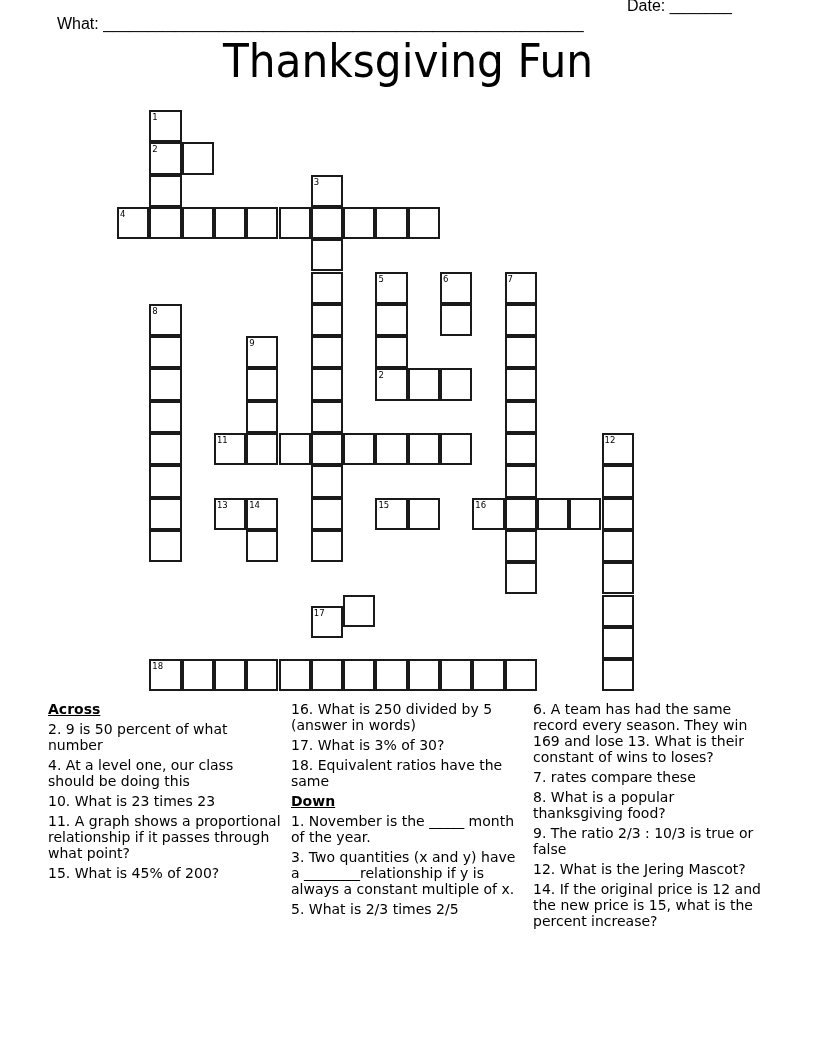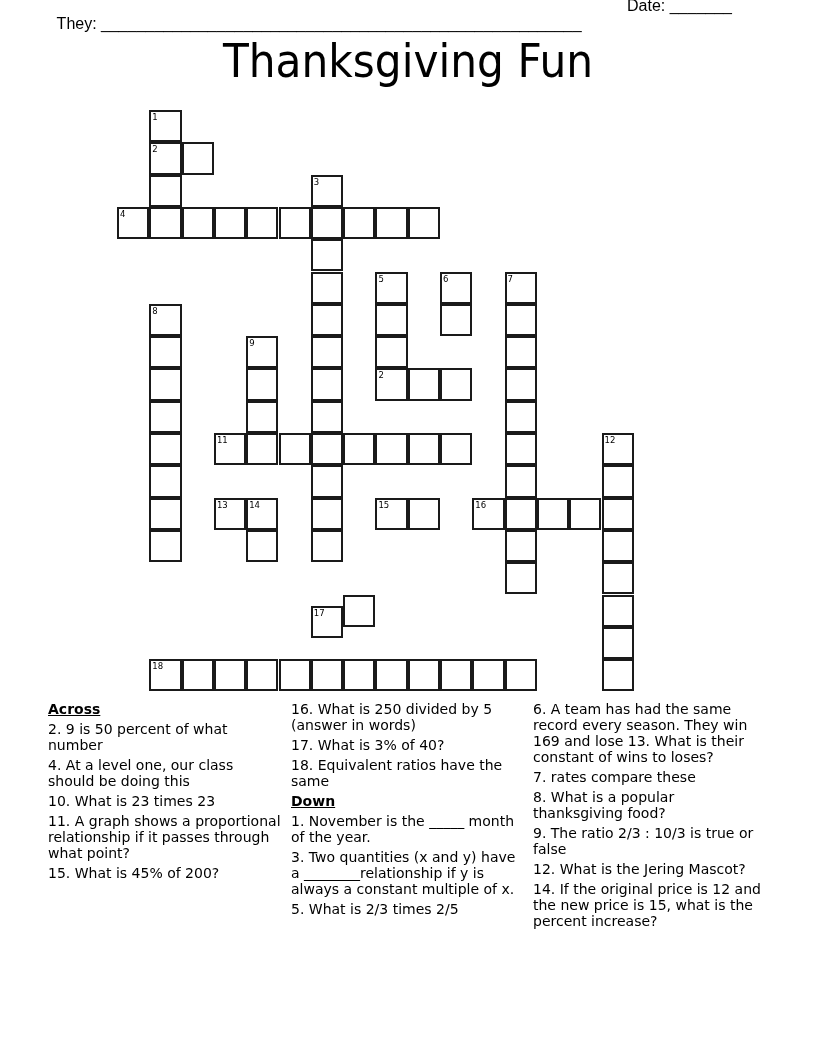--- a/index.html
+++ b/index.html
@@ -83,21 +83,21 @@
     }
     .clue {
       margin-bottom: 4px;
     }
     .clue b { font-weight: normal; margin-top: 36px; }
   </style>
 </head>
 <body>
 
 <div class="header-line">
-  <span>They: ______________________________________________________</span>
+  <span>What: ______________________________________________________</span>
   <span class="date-part">Date: _______</span>
 </div>
 
 <div class="title">Thanksgiving Fun</div>
 
 <div class="grid" id="grid">
     <div class="cell" style="left: 149.3px; top: 110px;">
       <span class="num">1</span>
     </div>
     <div class="cell" style="left: 149.3px; top: 142.3px;">
@@ -230,21 +230,21 @@
   <div class="sec-head">Across</div>
   <div class="clue"><b>2.</b> <span>9 is 50 percent of what number</span></div>
   <div class="clue"><b>4.</b> <span>At a level one, our class should be doing this</span></div>
   <div class="clue"><b>10.</b> <span>What is 23 times 23</span></div>
   <div class="clue"><b>11.</b> <span>A graph shows a proportional relationship if it passes through what point?</span></div>
   <div class="clue"><b>15.</b> <span>What is 45% of 200?</span></div>
 </div>
 
 <div class="clues col2">
   <div class="clue"><b>16.</b> <span>What is 250 divided by 5 (answer in words)</span></div>
-  <div class="clue"><b>17.</b> <span>What is 3% of 40?</span></div>
+  <div class="clue"><b>17.</b> <span>What is 3% of 30?</span></div>
   <div class="clue"><b>18.</b> <span>Equivalent ratios have the same</span></div>
   <div class="sec-head">Down</div>
   <div class="clue"><b>1.</b> <span>November is the _____ month of the year.</span></div>
   <div class="clue"><b>3.</b> <span>Two quantities (x and y) have a ________relationship if y is always a constant multiple of x.</span></div>
   <div class="clue"><b>5.</b> <span>What is 2/3 times 2/5</span></div>
 </div>
 
 <div class="clues col3">
   <div class="clue"><b>6.</b> <span>A team has had the same record every season. They win 169 and lose 13. What is their constant of wins to loses?</span></div>
   <div class="clue"><b>7.</b> <span>rates compare these</span></div>

